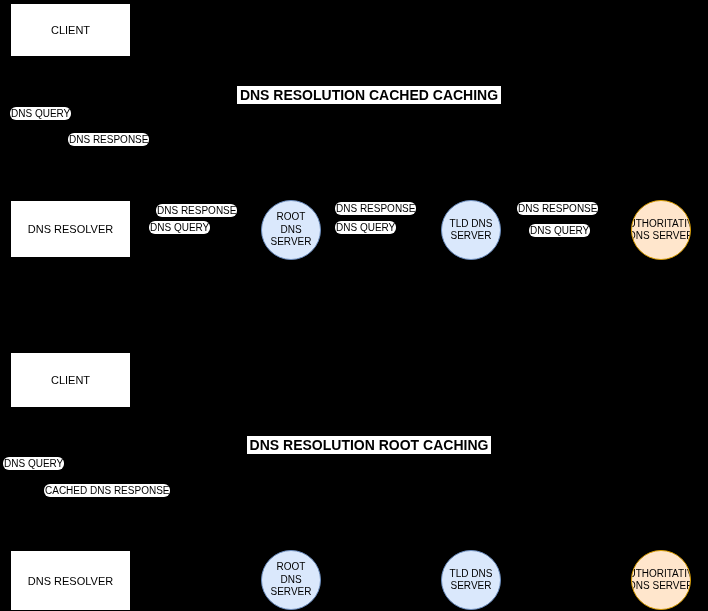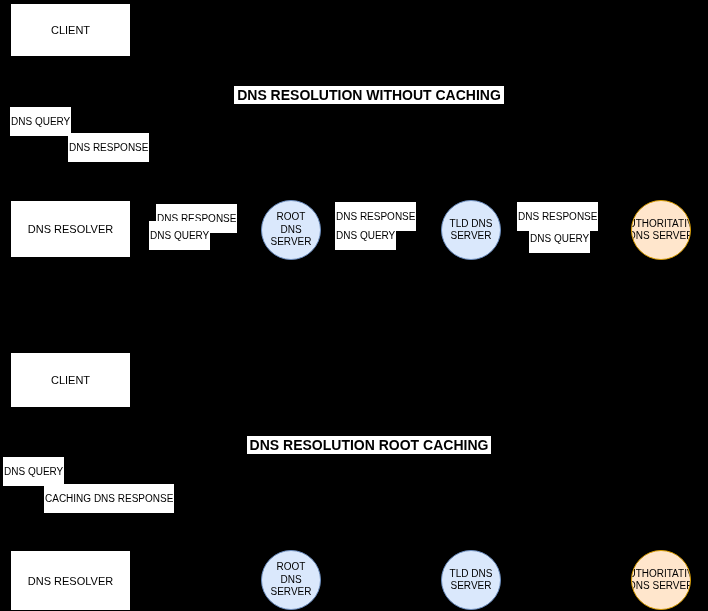--- a/index.html
+++ b/index.html
@@ -16,39 +16,39 @@
     position:absolute;width:60px;height:60px;border-radius:50%;
     display:flex;flex-direction:column;align-items:center;justify-content:center;
     font-size:10px;text-align:center;overflow:hidden;box-sizing:border-box;
     border:1px solid #000;color:#000000;line-height:1.25;
   }
   .circle .ln{white-space:nowrap;flex:0 0 auto;}
   .circle.blue{background:#dae8fc;border-color:#6c8ebf;}
   .circle.orange{background:#ffe6cc;border-color:#d79b00;}
   .msg{
     position:absolute;background:#ffffff;color:#000000;font-size:10px;
-    line-height:13px;padding:8px 1px;white-space:nowrap;
+    line-height:13px;padding:0 1px;white-space:nowrap;border-radius:6px;
   }
   .title-wrap{position:absolute;left:30px;right:0;text-align:center;}
   .title-wrap span{
     display:inline-block;background:#ffffff;color:#000000;font-weight:bold;
     font-size:14px;line-height:16px;padding:1px 3px;
   }
 </style>
 </head>
 <body>
 
 <div class="canvas">
 
   <div class="box" style="left:10px;top:3px;width:121px;height:54px;">
     <span>CLIENT</span>
   </div>
 
   <div class="title-wrap" style="top:86px;">
-    <span>DNS RESOLUTION WITHOUT CACHING</span>
+    <span>DNS RESOLUTION CACHED CACHING</span>
   </div>
 
   <div class="msg" style="left:10px;top:107px;">DNS QUERY</div>
   <div class="msg" style="left:68px;top:133px;">DNS RESPONSE</div>
 
   <div class="box" style="left:10px;top:200px;width:121px;height:58px;">
     <span>DNS RESOLVER</span>
   </div>
 
   <div class="msg" style="left:156px;top:204px;">DNS RESPONSE</div>
@@ -78,21 +78,21 @@
 
   <div class="box" style="left:10px;top:352px;width:121px;height:56px;">
     <span>CLIENT</span>
   </div>
 
   <div class="title-wrap" style="top:436px;">
     <span>DNS RESOLUTION ROOT CACHING</span>
   </div>
 
   <div class="msg" style="left:3px;top:457px;">DNS QUERY</div>
-  <div class="msg" style="left:44px;top:484px;">CACHING DNS RESPONSE</div>
+  <div class="msg" style="left:44px;top:484px;">CACHED DNS RESPONSE</div>
 
   <div class="box" style="left:10px;top:550px;width:121px;height:61px;">
     <span>DNS RESOLVER</span>
   </div>
 
   <div class="circle blue" style="left:261px;top:550px;">
     <div class="ln">ROOT</div>
     <div class="ln">DNS</div>
     <div class="ln">SERVER</div>
   </div>

